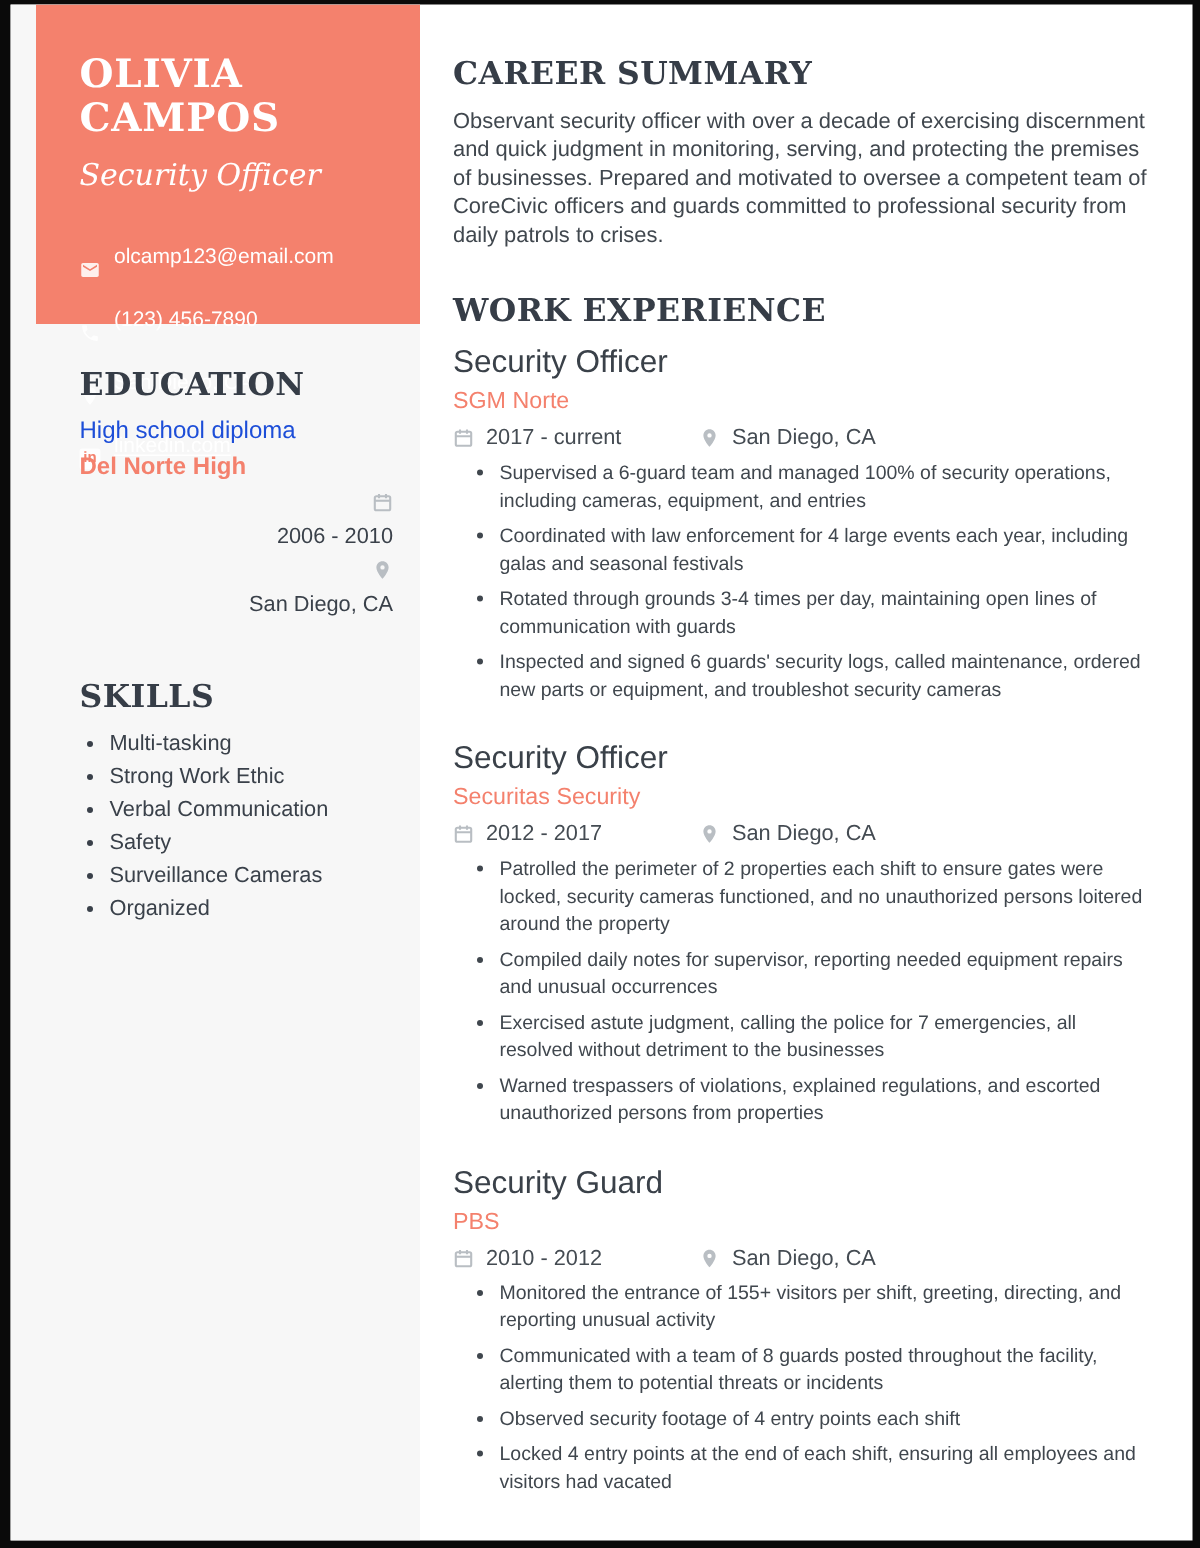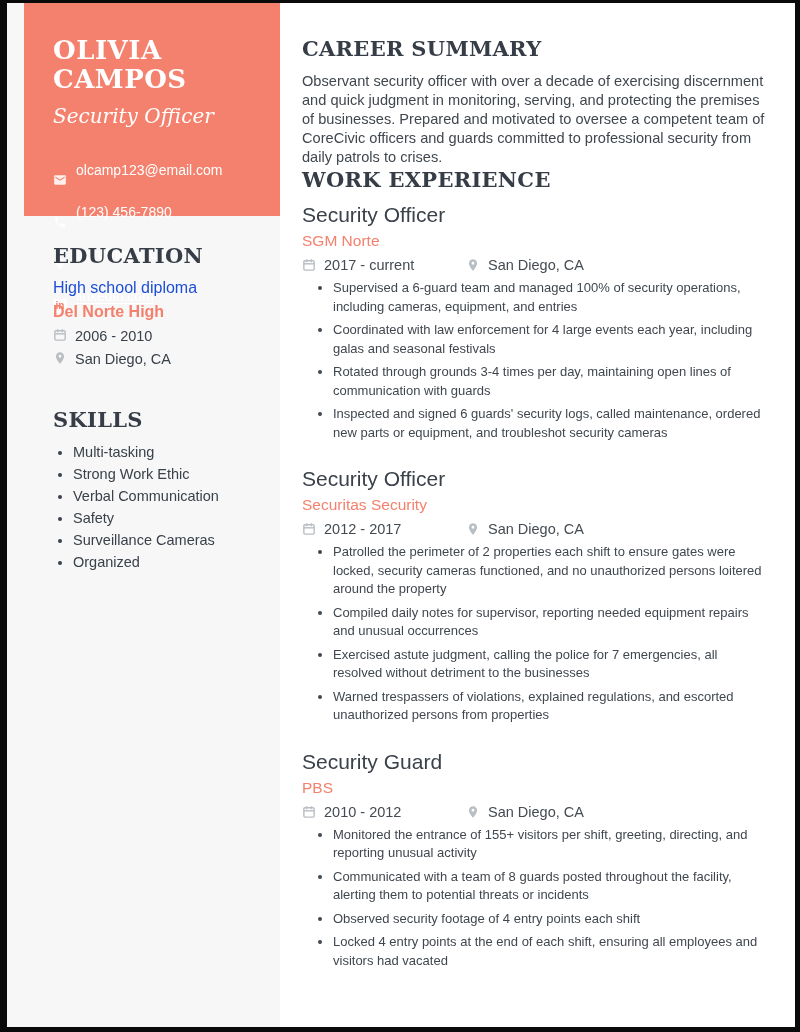--- a/index.html
+++ b/index.html
@@ -57,42 +57,42 @@
     font-family: "DejaVu Serif", serif;
     font-size: 21px; font-weight: 700;
     color: var(--heading, #363d47);
     letter-spacing: 0.3px;
     margin: 0;
   }
   .edu { margin-top: 27px; }
   .edu-degree { font-size: 16px; color: #1d4ed8; margin-top: 11px; }
   .edu-school { font-size: 16px; color: var(--accent, #f4816d); margin-top: 6px; font-weight: bold; }
   .edu-meta {
-    display: flex; align-items: flex-start; gap: 8px;
-    font-size: 14.5px; color: #3a414a; margin-top: 7px;
+    display: flex; align-items: flex-end; gap: 8px;
+    font-size: 14.5px; color: #3a414a; margin-top: 7px; flex-direction: column;
   }
   .gicon { width: 14px; height: 14px; flex: none; color: var(--icon-gray, #b9bec3); display: flex; align-items: center; justify-content: center; }
   .skills { margin-top: 40px; }
   .skills ul { margin: 12px 0 0; padding-left: 20px; }
   .skills li { font-size: 14.5px; color: #3a414a; margin-bottom: 6px; }
   
   main { flex: 1; padding: 33px 26px 0 22px; min-width: 0; }
   .m-heading {
     font-family: "DejaVu Serif", serif;
     font-size: 21px; font-weight: 700;
     color: var(--heading, #363d47);
     letter-spacing: 0.3px;
     margin: 0;
   }
   .summary-text {
     margin: 11px 0 0;
     font-size: 14.6px; line-height: 19px;
     color: var(--body-text, #40474e);
   }
-  .work { }
+  .work { margin-top: 27px; }
   .job { margin-top: 25px; }
   .job.first { margin-top: 11px; }
   .job-title {
     font-size: 21px; font-weight: 400;
     color: #3a4149; margin: 0; line-height: 1.15;
   }
   .company { font-size: 15.5px; color: var(--accent, #f4816d); margin-top: 5px; }
   .meta { display: flex; align-items: center; margin-top: 7px; font-size: 14.5px; color: #444b52; }
   .meta .date, .meta .loc { display: flex; align-items: center; gap: 8px; }
   .meta .date { width: 164px; flex: none; }

